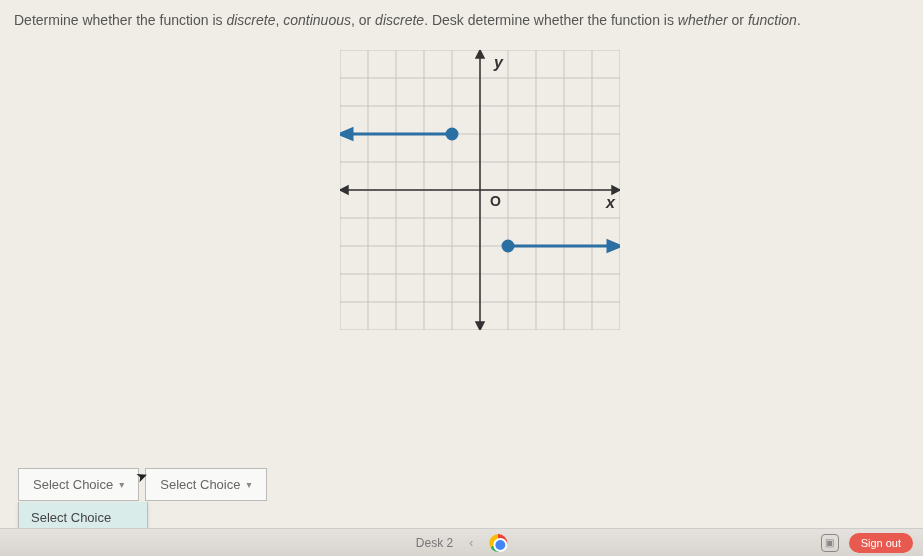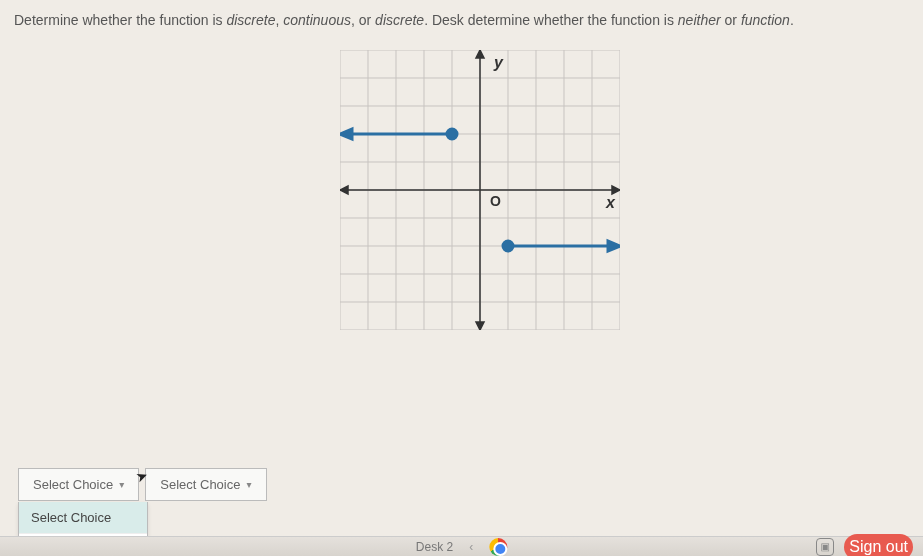--- a/index.html
+++ b/index.html
@@ -76,21 +76,21 @@
     .dropdown-item.dimmed {
       color: #9e9284;
     }
     .dropdown-item:last-child { border-bottom: none; color: #bfb5a8; }
     
     .taskbar {
       position: absolute;
       bottom: 0;
       left: 0;
       right: 0;
-      height: 20px;
+      height: 28px;
       background: linear-gradient(#e5e1dc, #d8d4ce);
       border-top: 1px solid #ccc;
       display: flex;
       align-items: center;
       justify-content: center;
       gap: 12px;
     }
     .taskbar-center {
       position: absolute;
       left: 50%;
@@ -105,22 +105,22 @@
       position: absolute;
       right: 10px;
       display: flex;
       align-items: center;
       gap: 10px;
     }
     .sign-out-btn {
       background: #e85a4f;
       color: #fff;
       border-radius: 14px;
-      padding: 4px 5px;
-      font-size: 16px;
+      padding: 4px 12px;
+      font-size: 11px;
     }
     .tray-icon {
       width: 18px;
       height: 18px;
       border: 1.5px solid #888;
       border-radius: 4px;
       display: flex;
       align-items: center;
       justify-content: center;
       font-size: 10px;
@@ -150,21 +150,21 @@
       font-size: 14px;
       color: #222;
       transform: rotate(-20deg);
     }
     .select-wrapper { position: relative; }
   </style>
 </head>
 <body>
 
 <div class="question-text">
-  <span>Determine whether the function is </span><span class="italic">discrete</span><span>, </span><span class="italic">continuous</span><span>, or </span><span class="italic">discrete</span><span>. Desk determine whether the function is </span><span class="italic">neither</span><span> or </span><span class="italic">function</span><span>.</span>
+  <span>Determine whether the function is </span><span class="italic">discrete</span><span>, </span><span class="italic">continuous</span><span>, or </span><span class="italic">discrete</span><span>. Desk determine whether the function is </span><span class="italic">whether</span><span> or </span><span class="italic">function</span><span>.</span>
 </div>
 
 <div class="graph-container">
   <svg width="280" height="280" viewBox="0 0 280 280">
 
     <g stroke="#c7c3c0" stroke-width="1">
       <line x1="0" y1="0" x2="280" y2="0"></line>
       <line x1="0" y1="28" x2="280" y2="28"></line>
       <line x1="0" y1="56" x2="280" y2="56"></line>
       <line x1="0" y1="84" x2="280" y2="84"></line>

